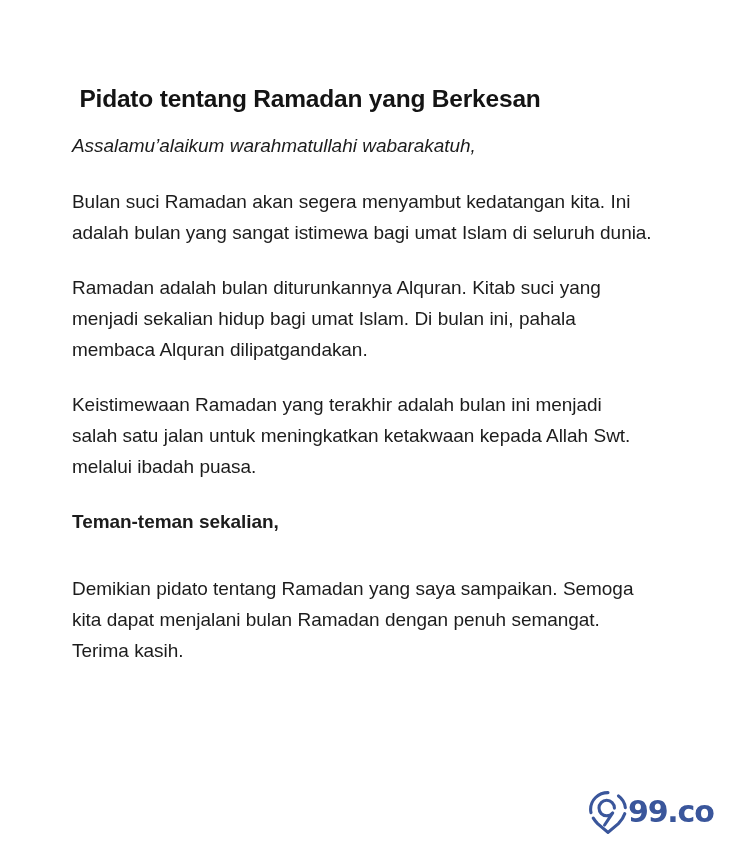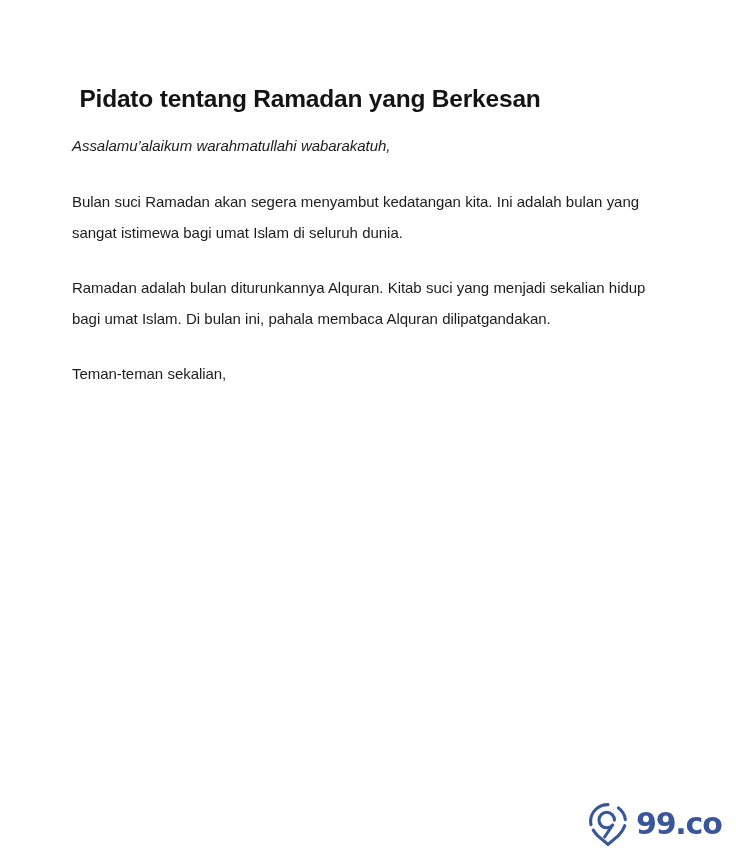--- a/index.html
+++ b/index.html
@@ -38,54 +38,53 @@
   }
 
   .body-area {
     position: absolute;
     left: 72px;
     top: 130px;
     width: 580px;
   }
 
   .para {
-    font-size: 15px;
+    font-size: 19px;
     line-height: 31px;
     color: #1c1c1c;
     margin: 0 0 24px 0;
     letter-spacing: -0.05px;
     word-spacing: 0.2px;
   }
 
   .para.greeting {
     font-style: italic;
     margin-bottom: 25px;
   }
 
   .para .line {
     display: block;
   }
 
   .para.closing-lead {
     margin-bottom: 36px;
+    font-weight: bold;
   }
 
   .para.last {
     margin-bottom: 0;
   }
 
   
   .logo {
     position: absolute;
     left: 588px;
     top: 790px;
     display: flex;
     align-items: center;
-    gap: 8px;
-    margin-top: 12px;
   }
 
   .logo-mark {
     width: 40px;
     height: 44px;
     display: block;
   }
 
   .logo-text {
     font-size: 30px;
@@ -107,23 +106,25 @@
 
     <p class="para greeting">Assalamu’alaikum warahmatullahi wabarakatuh,</p>
 
     <p class="para">
       <span>Bulan suci Ramadan akan segera menyambut kedatangan kita. Ini adalah bulan yang sangat istimewa bagi umat Islam di seluruh dunia.</span>
     </p>
 
     <p class="para">Ramadan adalah bulan diturunkannya Alquran. Kitab suci yang menjadi sekalian hidup bagi umat Islam. Di bulan ini, pahala membaca Alquran dilipatgandakan.</p>
 
 
+    <p class="para">Keistimewaan Ramadan yang terakhir adalah bulan ini menjadi salah satu jalan untuk meningkatkan ketakwaan kepada Allah Swt. melalui ibadah puasa.</p>
 
     <p class="para closing-lead">Teman-teman sekalian,</p>
 
+    <p class="para last">Demikian pidato tentang Ramadan yang saya sampaikan. Semoga kita dapat menjalani bulan Ramadan dengan penuh semangat. Terima kasih.</p>
 
   </div>
 
   <div class="logo">
     <span class="logo-mark-wrap">
       <svg class="logo-mark" viewBox="0 0 40 44" xmlns="http://www.w3.org/2000/svg">
 
         <path d="M20 2.6 C10.2 2.6 2.6 10.1 2.6 19.3 C2.6 24.6 5.6 29.4 9.6 33.6 L20 42.4 L30.4 33.6 C34.4 29.4 37.4 24.6 37.4 19.3 C37.4 10.1 29.8 2.6 20 2.6 Z" fill="none" stroke="#3a569b" stroke-width="3.1" stroke-linecap="round" stroke-dasharray="30 6 46 6 14"></path>
 
         <path d="M26.4 18.1 C26.4 13.7 23.0 10.3 18.7 10.3 C14.4 10.3 11.0 13.7 11.0 18.1 C11.0 22.4 14.4 25.8 18.7 25.8 C21.2 25.8 23.3 24.7 24.7 22.9 L16.6 35.0" fill="none" stroke="#3a569b" stroke-width="3.1" stroke-linecap="round" stroke-linejoin="round"></path>

